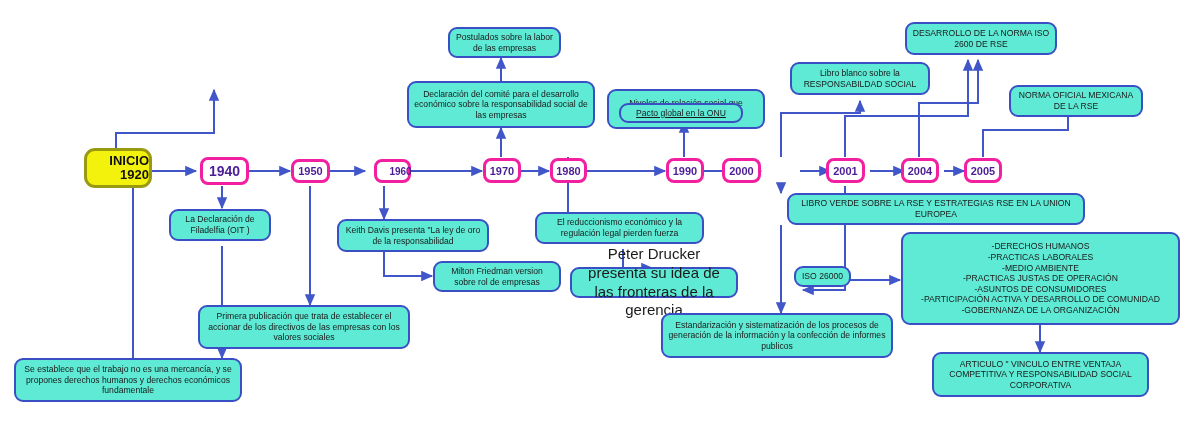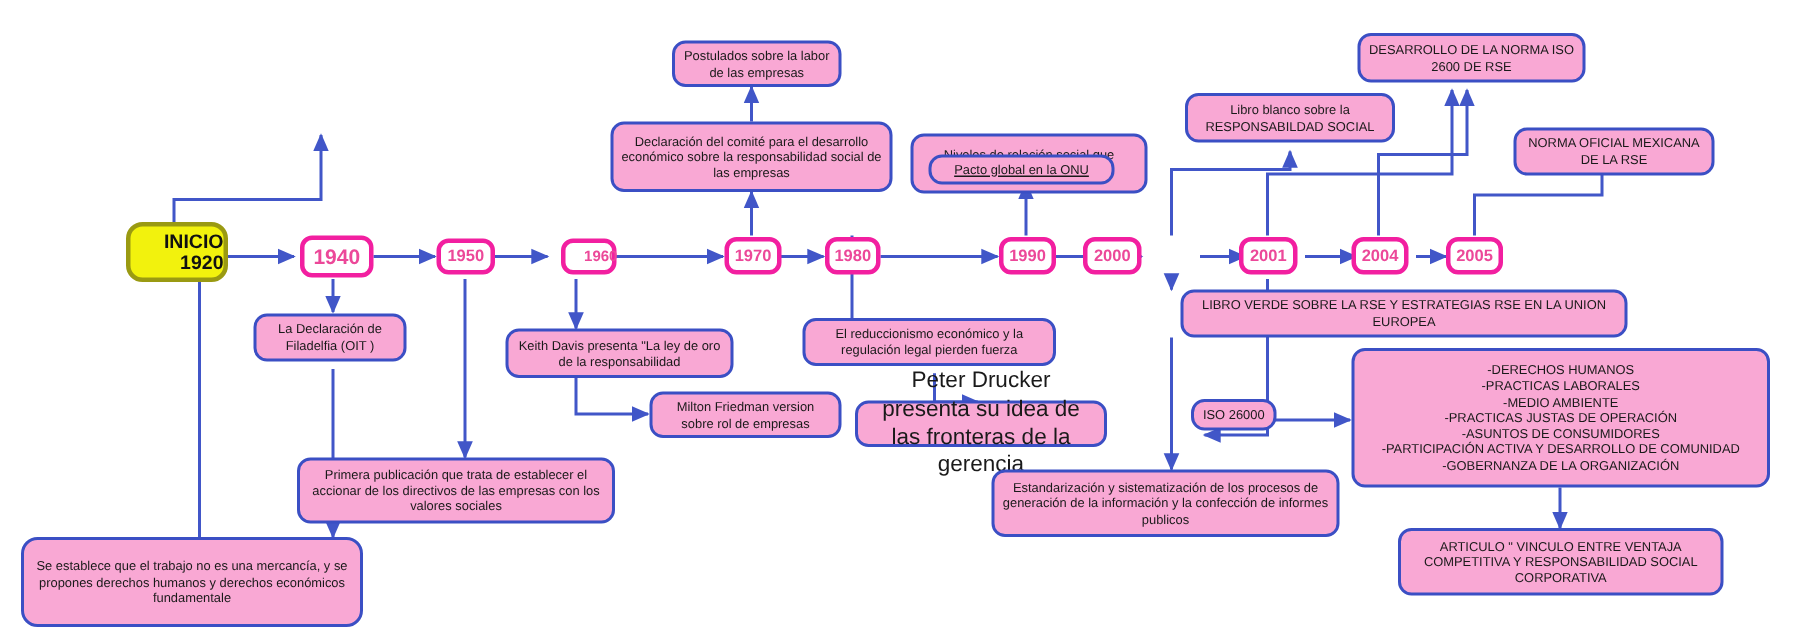--- a/index.html
+++ b/index.html
@@ -6,39 +6,39 @@
   html,body{margin:0;padding:0;background:#ffffff;}
   body{font-family:"Liberation Sans","DejaVu Sans",sans-serif;}
   #canvas{position:relative;width:1200px;height:423px;overflow:hidden;background:#fff;}
   svg#wires{position:absolute;left:0;top:0;width:1200px;height:423px;pointer-events:none;}
 
   .node{
     position:absolute;
     box-sizing:border-box;
     display:flex;align-items:center;justify-content:center;
     text-align:center;
-    background:#f9a8d4;
+    background:#5eead4;
     border:2px solid #3b4fc4;
     border-radius:9px;
     color:#1a1a1a;
     line-height:1.24;
     padding:3px 5px;
     z-index:3;
   }
   .node span{display:block;width:100%;}
 
   .year{
     position:absolute;
     box-sizing:border-box;
     display:flex;align-items:center;justify-content:center;
     background:#ffffff;
     border:3px solid #f21fa0;
     border-radius:8px;
     font-weight:bold;
-    color:#ec4899;
+    color:#4c1d95;
     z-index:4;
   }
   .start{
     position:absolute;
     box-sizing:border-box;
     display:flex;align-items:center;justify-content:center;
     text-align:right;
     background:#f2f20d;
     border:3px solid #9a9a12;
     border-radius:11px;
@@ -165,21 +165,21 @@
   </div>
 
   <div class="node" style="left:1009px;top:85px;width:134px;height:32px;font-size:8.6px;">
     <span>NORMA OFICIAL MEXICANA DE LA RSE</span>
   </div>
 
   <div class="node" style="left:169px;top:209px;width:102px;height:32px;font-size:8.6px;">
     <span>La Declaración de Filadelfia (OIT )</span>
   </div>
 
-  <div class="node" style="left:14px;top:358px;width:228px;height:60px;font-size:8.6px;border-radius:11px;">
+  <div class="node" style="left:14px;top:358px;width:228px;height:44px;font-size:8.6px;">
     <span>Se establece que el trabajo no es una mercancía, y se propones derechos humanos y derechos económicos fundamentale</span>
   </div>
 
   <div class="node" style="left:198px;top:305px;width:212px;height:44px;font-size:8.6px;">
     <span>Primera publicación que trata de establecer el accionar de los directivos de las empresas con los valores sociales</span>
   </div>
 
   <div class="node" style="left:337px;top:219px;width:152px;height:33px;font-size:8.6px;">
     <span>Keith Davis presenta "La ley de oro de la responsabilidad</span>
   </div>

